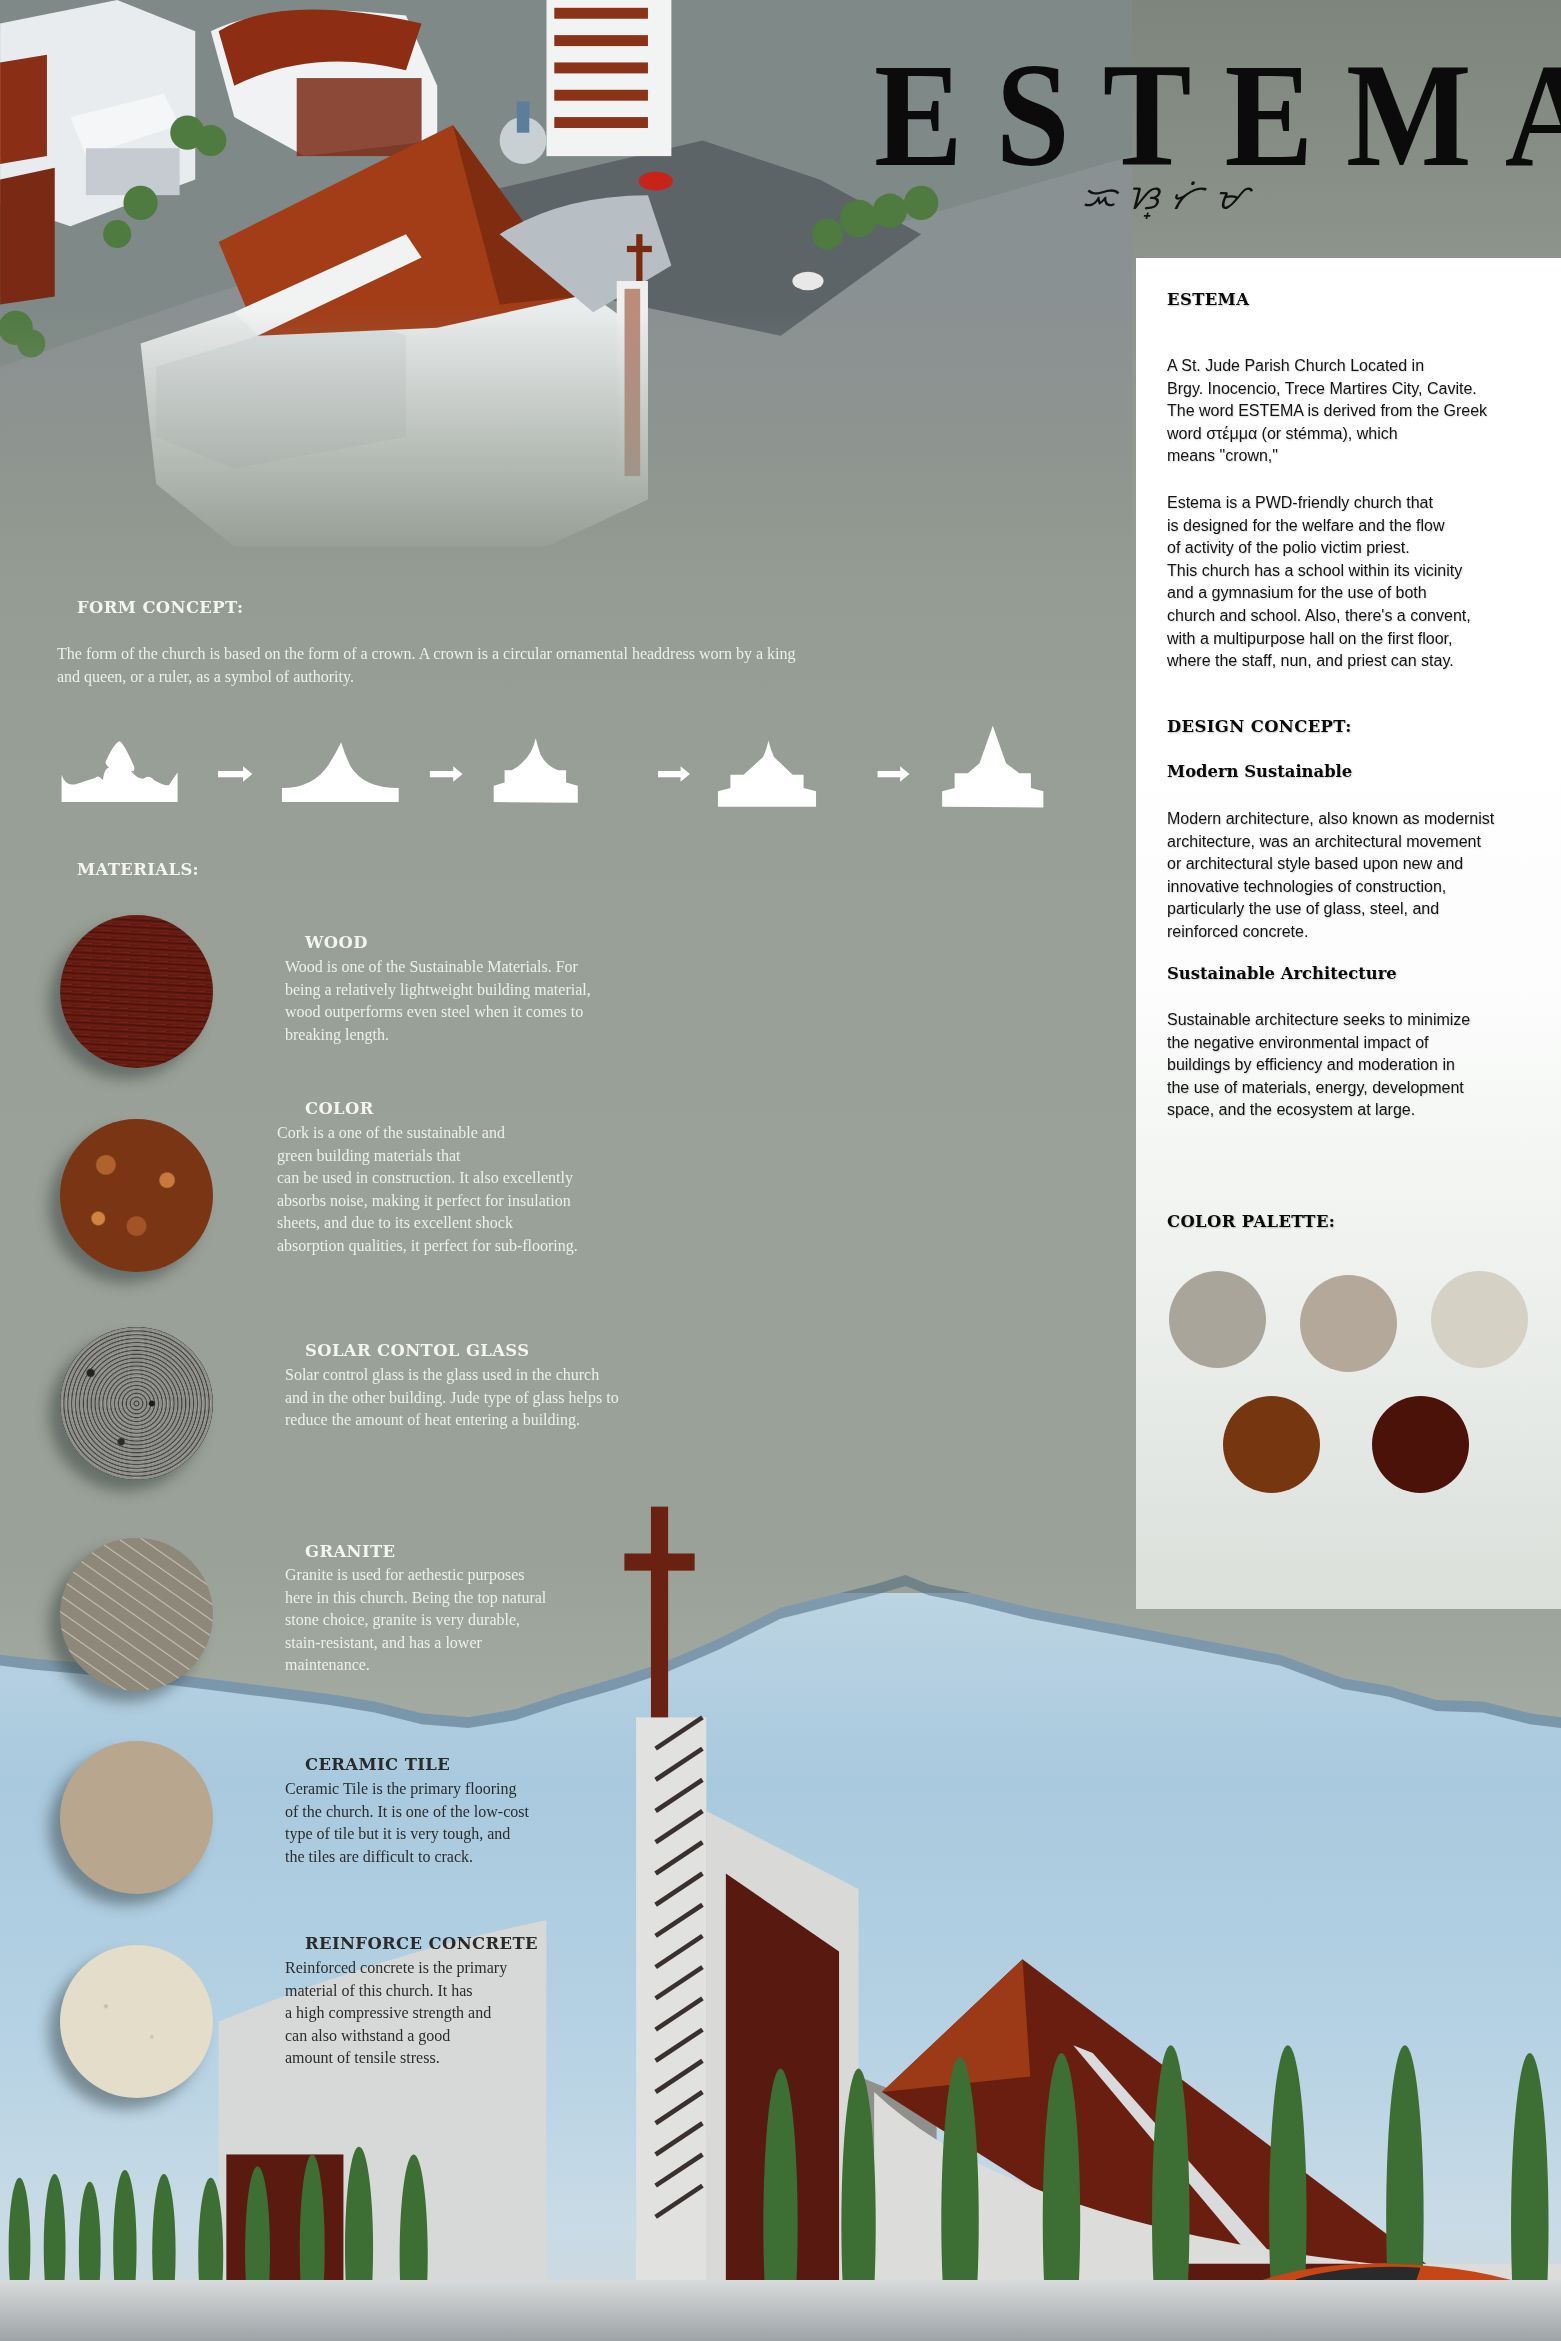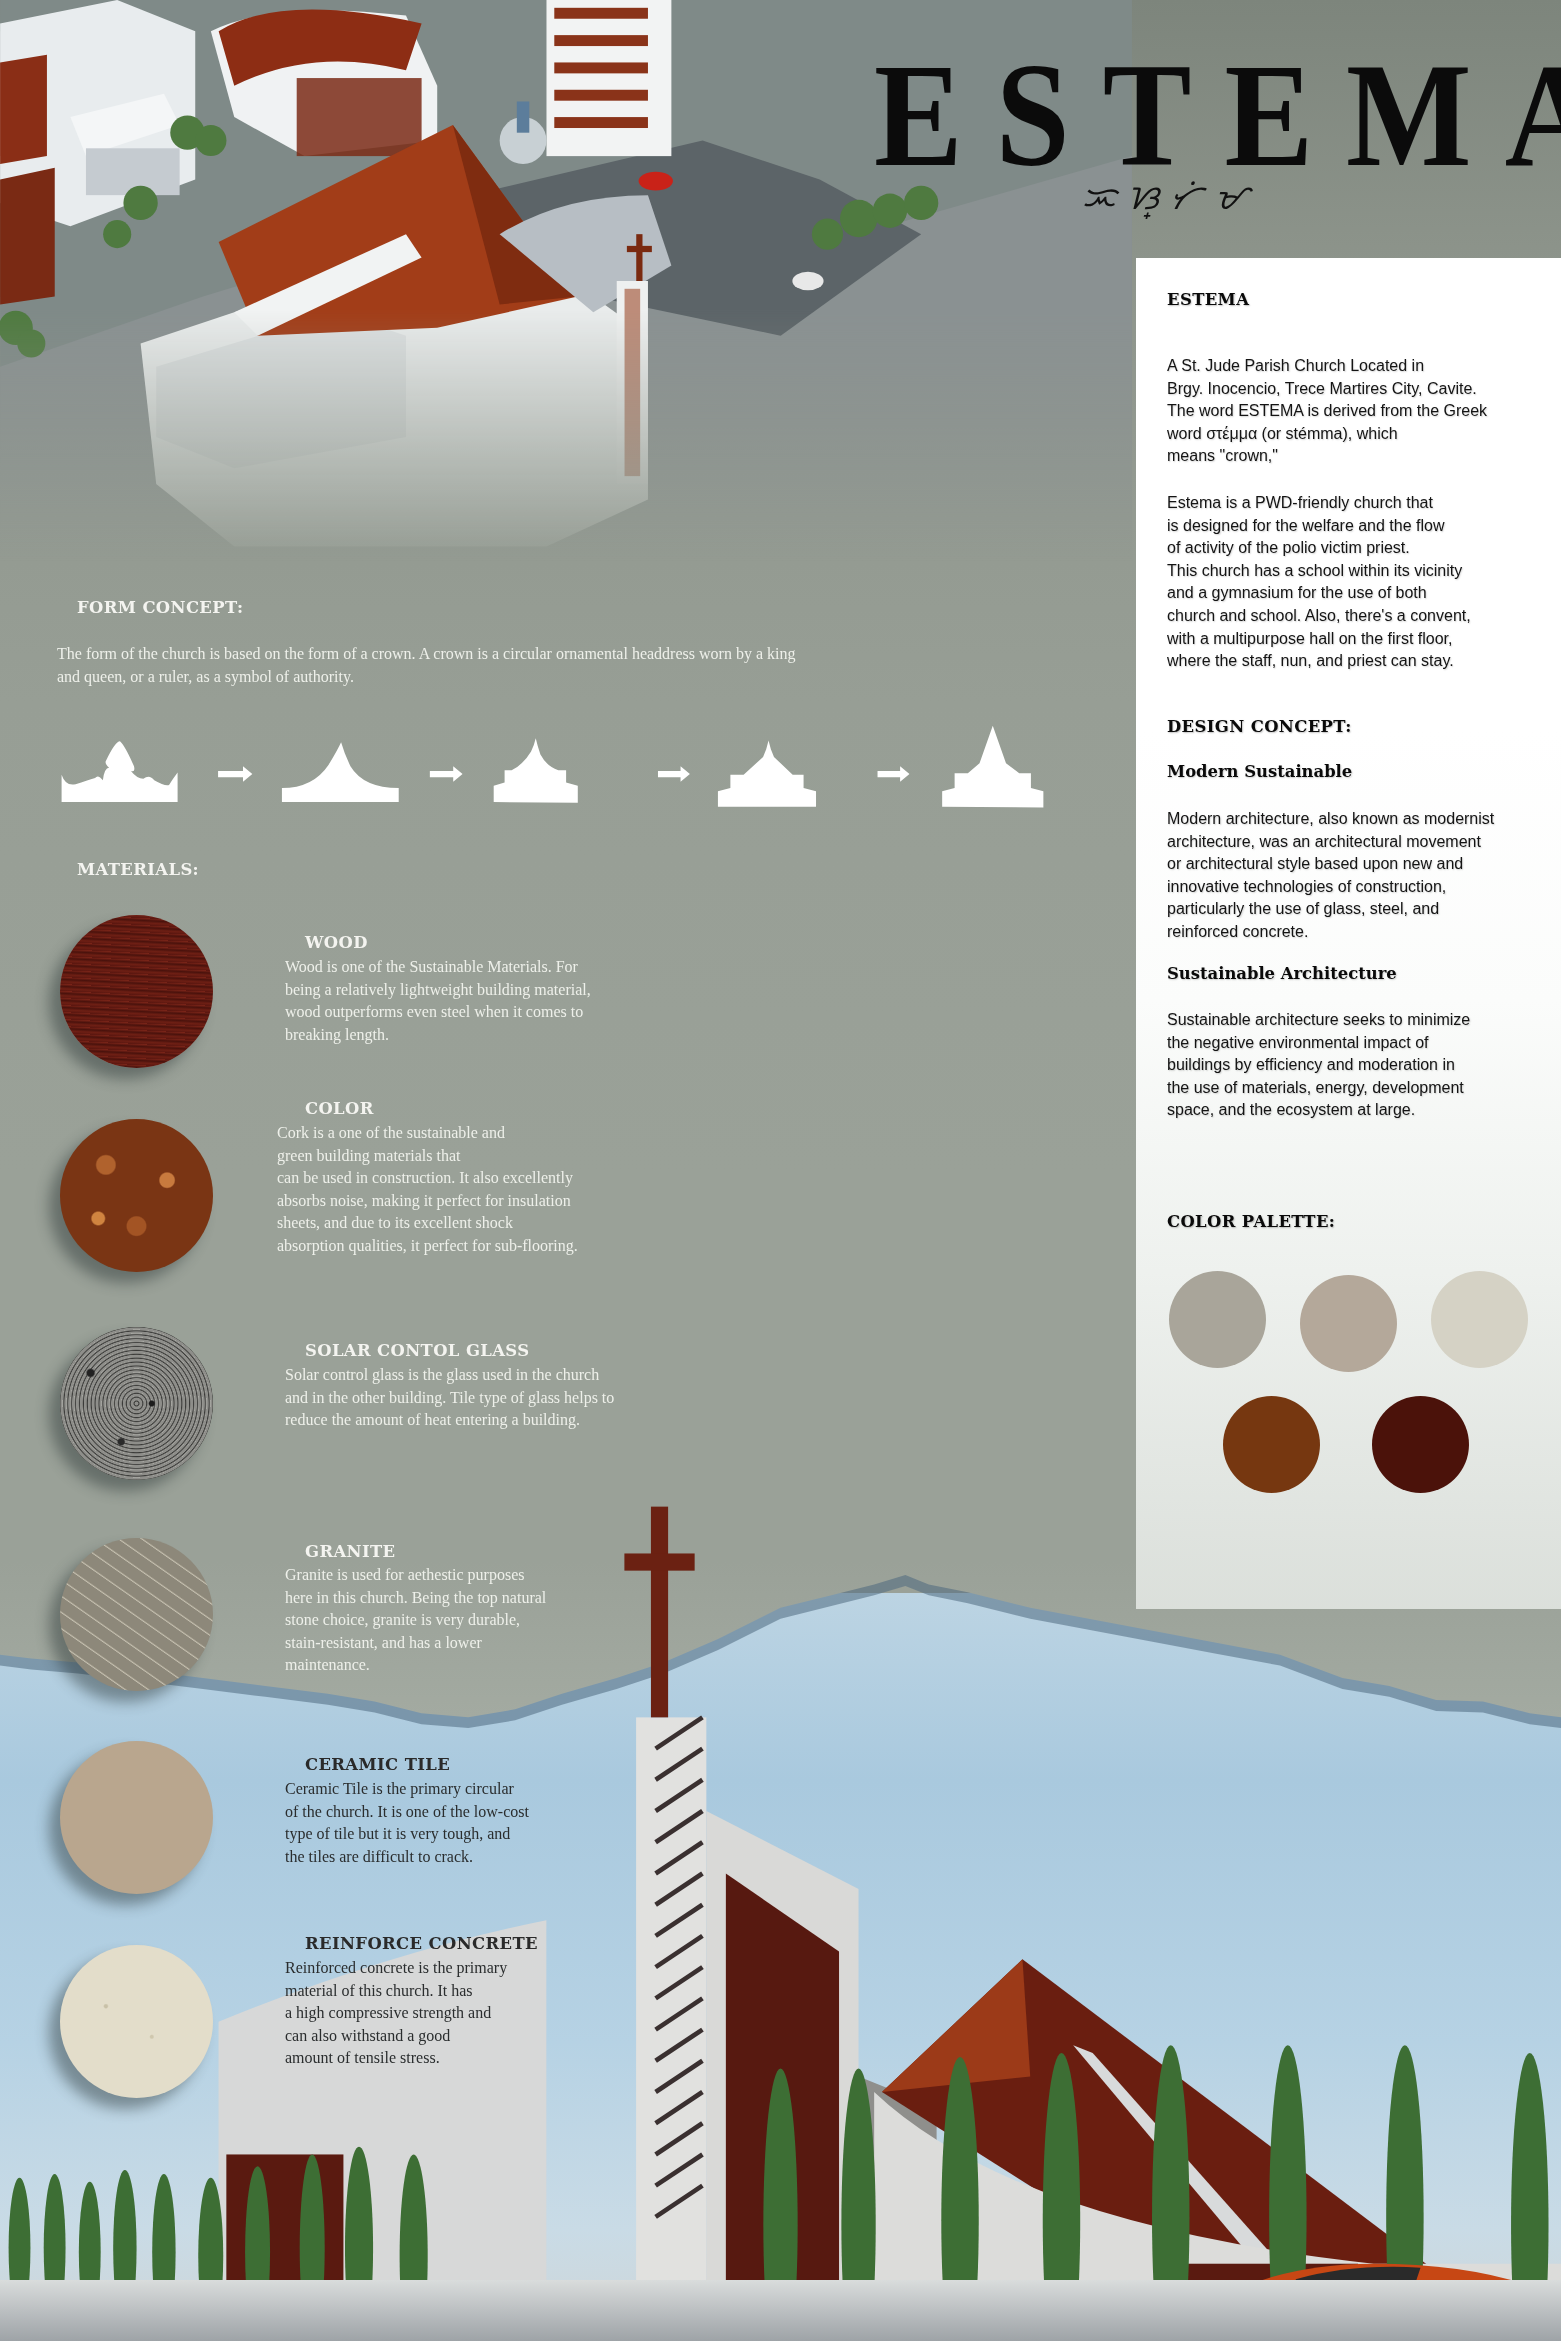--- a/index.html
+++ b/index.html
@@ -300,32 +300,32 @@
 <div class="abs light-h" style="left:285px;top:1099px;">COLOR</div>
 <div class="abs light-p" style="left:277px;top:1122px;width:406px;">Cork is a one of the sustainable and
 green building materials that
 can be used in construction. It also excellently
 absorbs noise, making it perfect for insulation
 sheets, and due to its excellent shock
 absorption qualities, it perfect for sub-flooring.</div>
 
 <div class="abs light-h" style="left:285px;top:1341px;">SOLAR CONTOL GLASS</div>
 <div class="abs light-p" style="left:285px;top:1364px;width:422px;">Solar control glass is the glass used in the church
-and in the other building. Tile type of glass helps to
+and in the other building. Jude type of glass helps to
 reduce  the amount of heat entering a building.</div>
 
 <div class="abs light-h" style="left:285px;top:1542px;">GRANITE</div>
 <div class="abs light-p" style="left:285px;top:1564px;width:375px;">Granite is used for aethestic purposes
 here in this church. Being the top natural
 stone choice, granite is very durable,
 stain-resistant, and has a lower
 maintenance.</div>
 
 <div class="abs light-h dark-h" style="left:285px;top:1755px;">CERAMIC TILE</div>
-<div class="abs light-p dark-p" style="left:285px;top:1778px;width:359px;">Ceramic Tile is the primary circular
+<div class="abs light-p dark-p" style="left:285px;top:1778px;width:359px;">Ceramic Tile is the primary flooring
 of the church. It is one of the low-cost
 type of tile but it is very tough, and
 the tiles are difficult to crack.</div>
 
 <div class="abs light-h dark-h" style="left:285px;top:1934px;">REINFORCE CONCRETE</div>
 <div class="abs light-p dark-p" style="left:285px;top:1957px;width:343px;">Reinforced concrete is the primary
 material of this church. It has
 a high compressive strength and
 can also withstand a good
 amount of tensile stress.</div>

